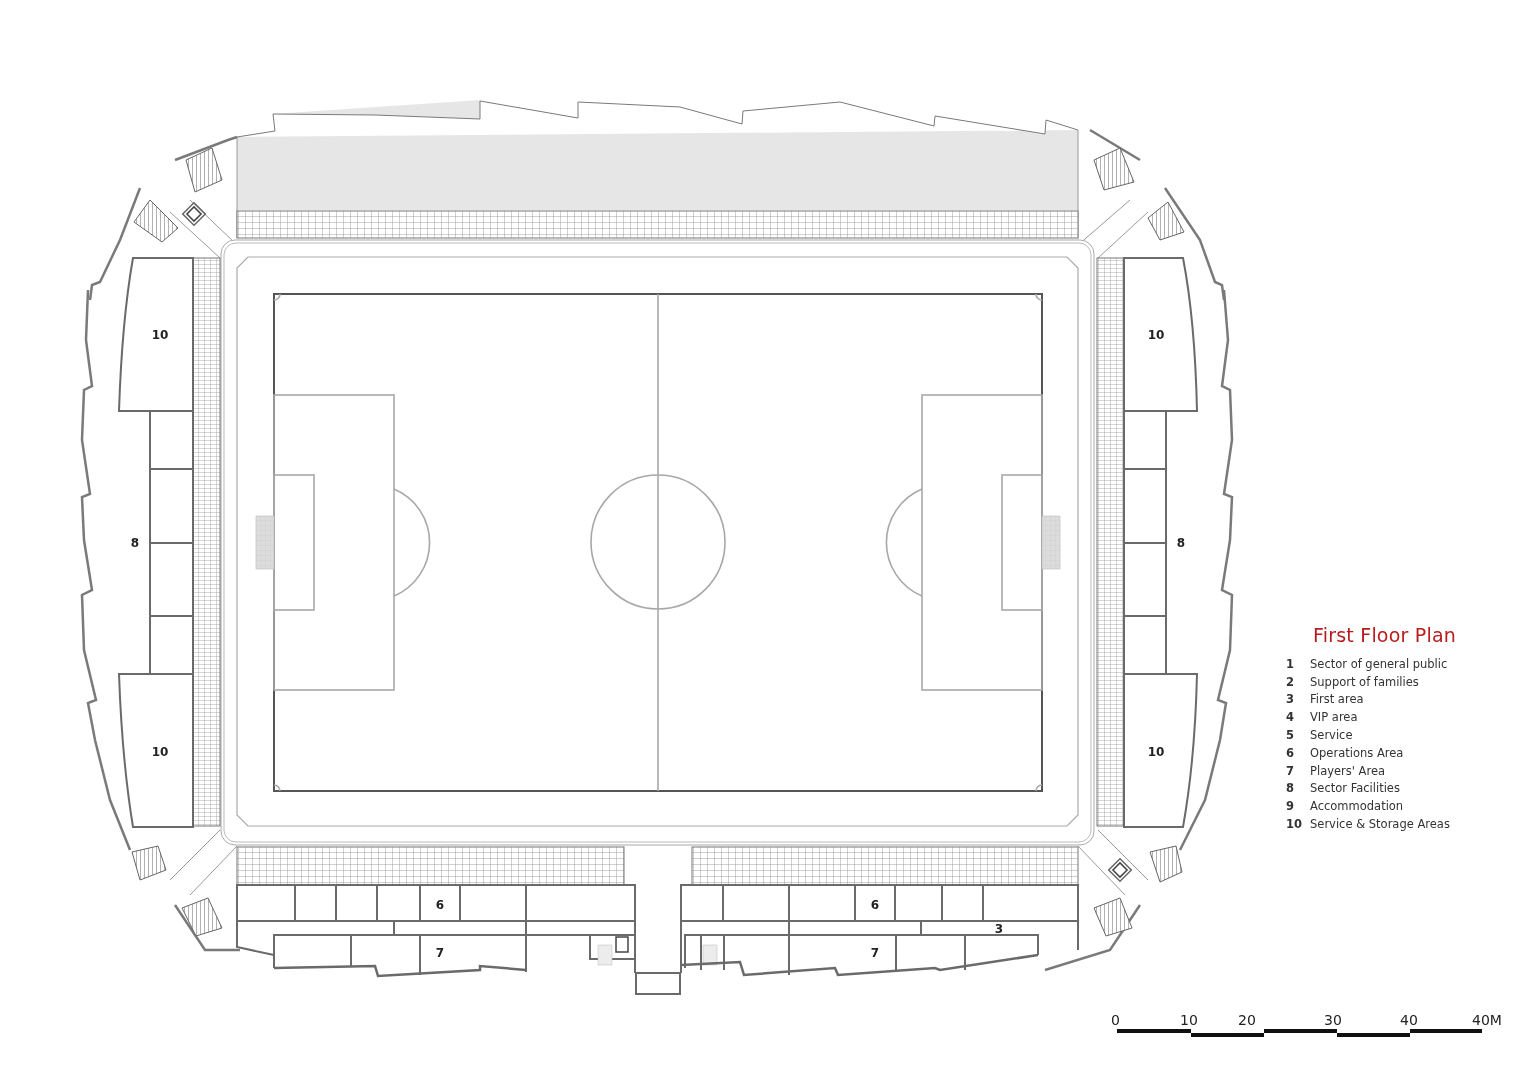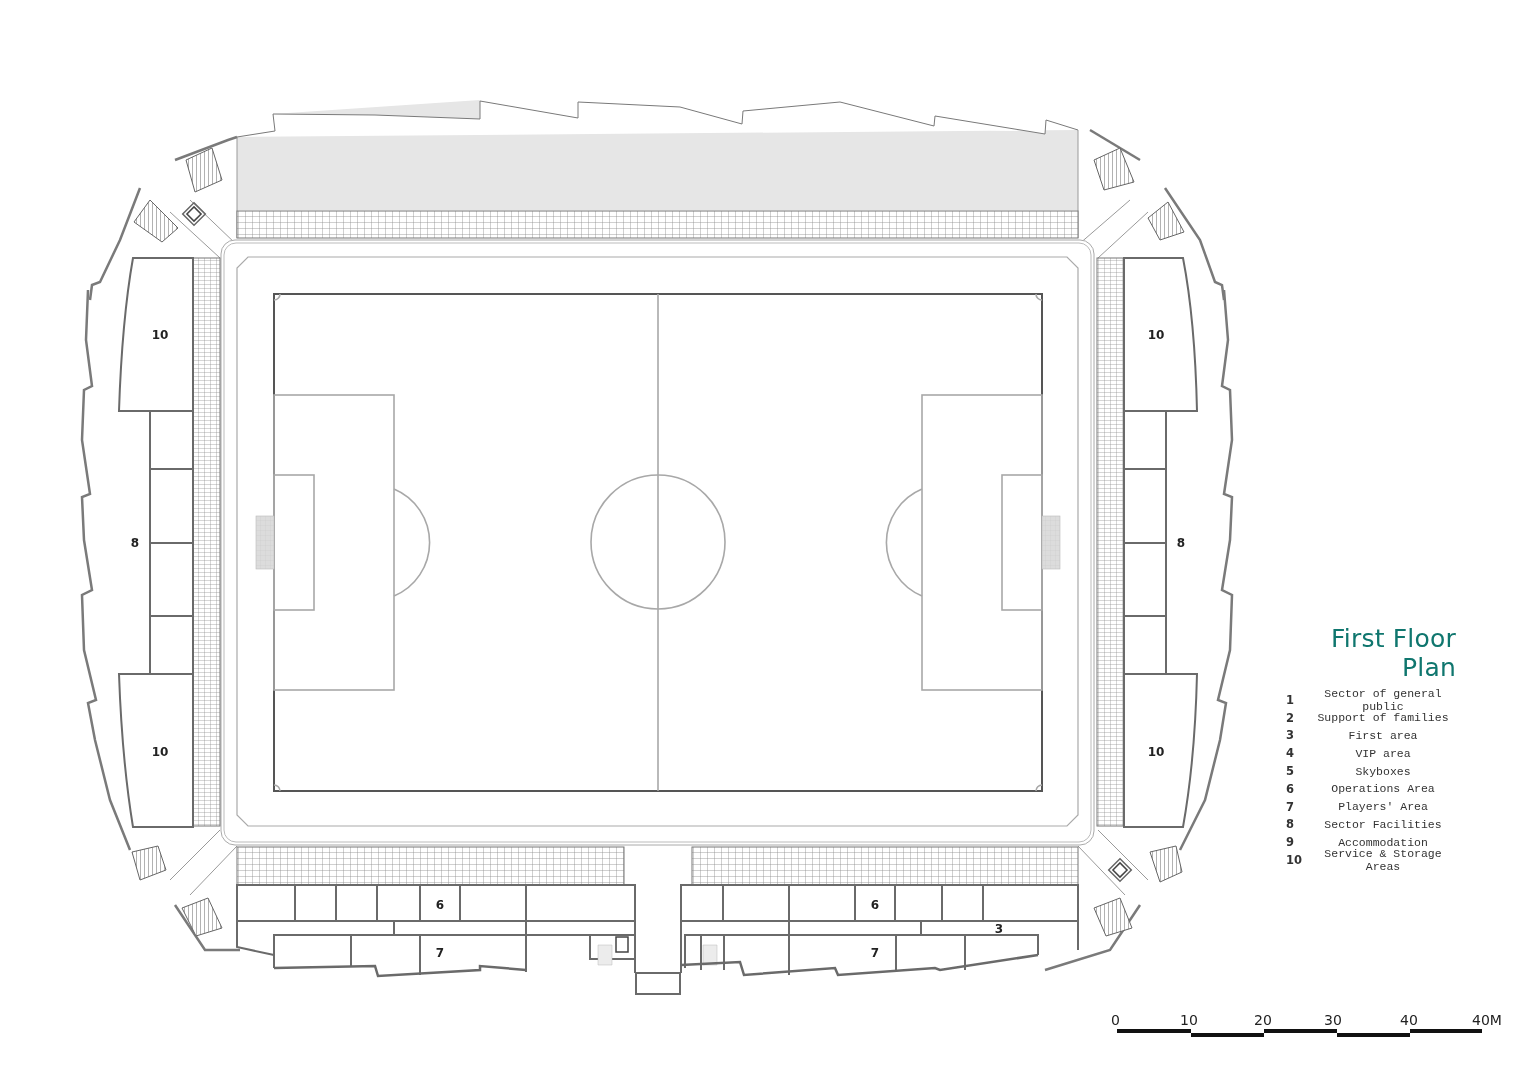--- a/index.html
+++ b/index.html
@@ -5,24 +5,24 @@
   html, body { margin: 0; padding: 0; background: #ffffff; }
   body { width: 1536px; height: 1086px; position: relative; overflow: hidden; font-family: "DejaVu Sans", sans-serif; }
   svg.plan { position: absolute; left: 0; top: 0; }
   .wall { fill: none; stroke: #6a6a6a; stroke-width: 2; }
   .thin { fill: none; stroke: #9a9a9a; stroke-width: 1; }
   .pitch-line { fill: none; stroke: #a8a8a8; stroke-width: 1.6; }
   .pitch-edge { fill: none; stroke: #555; stroke-width: 2; }
   .facade { fill: #fff; stroke: #7a7a7a; stroke-width: 1; }
   .room-label { font-family: "DejaVu Sans", sans-serif; font-weight: bold; font-size: 12px; fill: #222; }
   .legend { position: absolute; left: 1286px; top: 624px; width: 170px; }
-  .legend-title { font-family: "DejaVu Sans", sans-serif; font-size: 25px; color: #0f766e; text-align: right; margin-bottom: 9px; letter-spacing: 0.2px; }
+  .legend-title { font-family: "DejaVu Sans", sans-serif; font-size: 19px; color: #b91c1c; text-align: right; margin-bottom: 9px; letter-spacing: 0.2px; }
   .legend-row { display: flex; justify-content: space-between; height: 17.8px; font-size: 11.5px; color: #333; align-items: center; }
   .legend-num { font-weight: bold; width: 24px; }
-  .legend-text { text-align: center; flex: 1; font-family: Liberation Mono, monospace; }
+  .legend-text { text-align: left; flex: 1; }
   .scale { position: absolute; left: 1110px; top: 1010px; width: 400px; height: 40px; }
   .scale-tick { position: absolute; top: 2px; font-size: 14px; color: #222; }
 </style>
 </head>
 <body>
 
 <svg class="plan" width="1536" height="1086" viewBox="0 0 1536 1086" xmlns="http://www.w3.org/2000/svg">
   <defs>
     <pattern id="seatgrid" width="7" height="6" patternUnits="userSpaceOnUse">
       <rect width="7" height="6" fill="#fff"></rect>
@@ -208,21 +208,21 @@
   <div class="legend-row">
       <span class="legend-num">3</span>
       <span class="legend-text">First area</span>
     </div>
   <div class="legend-row">
       <span class="legend-num">4</span>
       <span class="legend-text">VIP area</span>
     </div>
   <div class="legend-row">
       <span class="legend-num">5</span>
-      <span class="legend-text">Skyboxes</span>
+      <span class="legend-text">Service</span>
     </div>
   <div class="legend-row">
       <span class="legend-num">6</span>
       <span class="legend-text">Operations Area</span>
     </div>
   <div class="legend-row">
       <span class="legend-num">7</span>
       <span class="legend-text">Players' Area</span>
     </div>
   <div class="legend-row">
@@ -235,21 +235,21 @@
     </div>
   <div class="legend-row">
       <span class="legend-num">10</span>
       <span class="legend-text">Service &amp; Storage Areas</span>
     </div>
 </div>
 
 <div class="scale">
   <span class="scale-tick" style="left:1px;">0</span>
   <span class="scale-tick" style="left:70px;">10</span>
-  <span class="scale-tick" style="left:144px;">20</span>
+  <span class="scale-tick" style="left:128px;">20</span>
   <span class="scale-tick" style="left:214px;">30</span>
   <span class="scale-tick" style="left:290px;">40</span>
   <span class="scale-tick" style="left:362px;">40M</span>
   <svg width="400" height="40" style="position:absolute;left:0;top:0;">
     <rect x="7" y="19" width="74" height="4" fill="#111"></rect>
     <rect x="81" y="23" width="73" height="4" fill="#111"></rect>
     <rect x="154" y="19" width="73" height="4" fill="#111"></rect>
     <rect x="227" y="23" width="73" height="4" fill="#111"></rect>
     <rect x="300" y="19" width="72" height="4" fill="#111"></rect>
   </svg>

